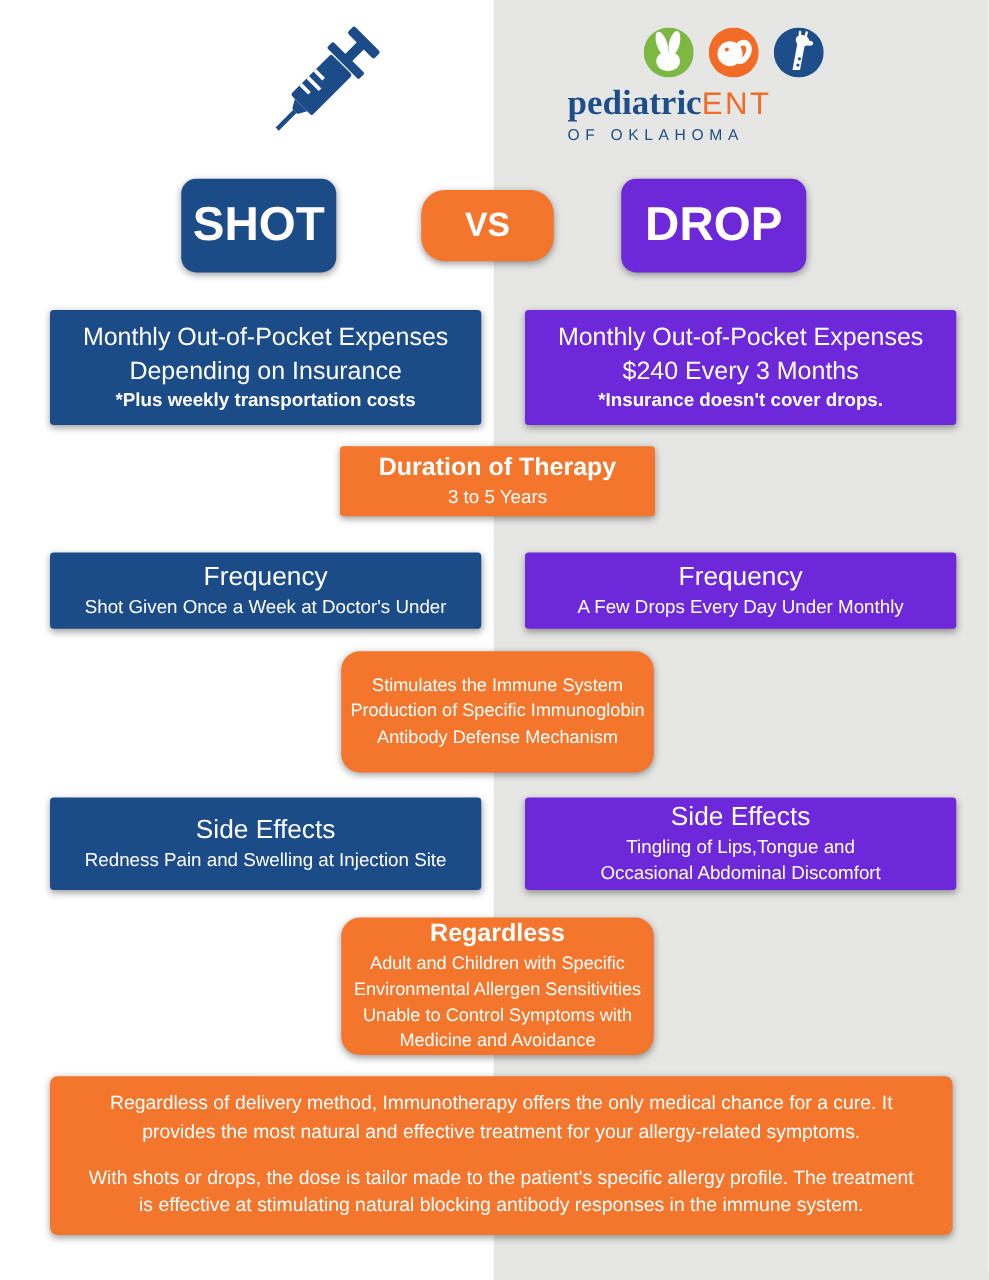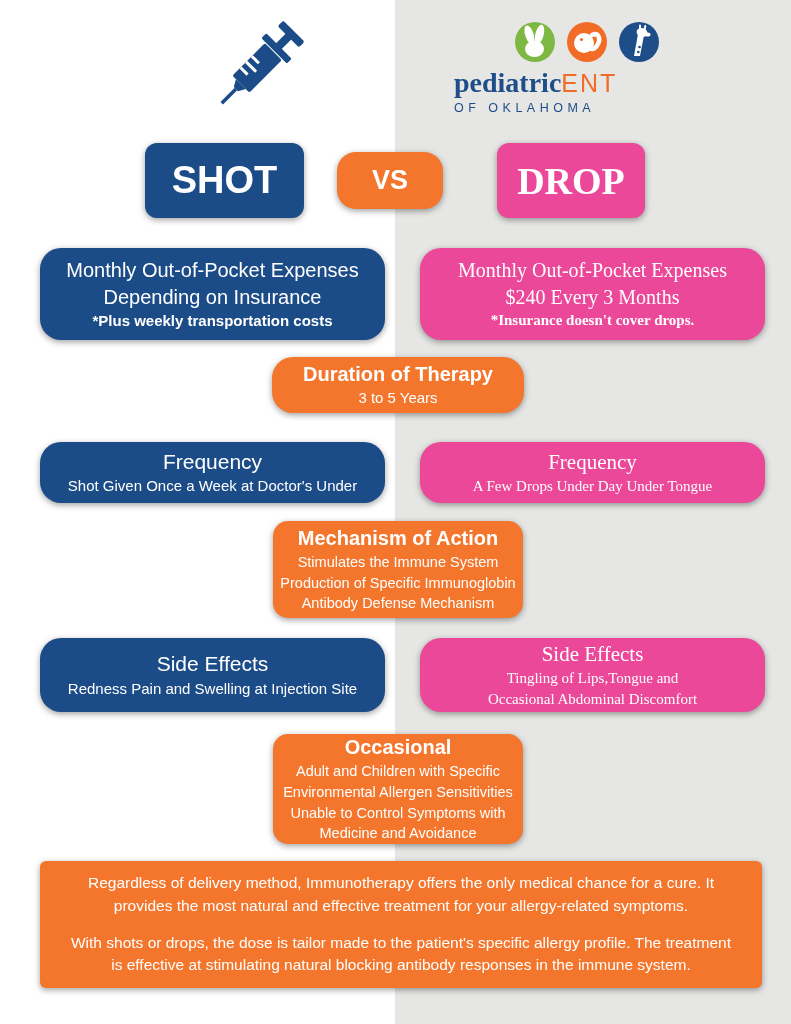--- a/index.html
+++ b/index.html
@@ -5,43 +5,43 @@
   html,body{margin:0;padding:0;background:#fff;}
   .canvas{
     position:relative;width:791px;height:1024px;overflow:hidden;
     background:#ffffff;font-family:"Liberation Sans",sans-serif;
     -webkit-font-smoothing:antialiased;
   }
   .right-bg{position:absolute;left:395px;top:0;width:396px;height:1024px;background:#e6e6e4;}
 
   
   .card{
-    position:absolute;border-radius:21px;color:#ffffff;
+    position:absolute;border-radius:3px;color:#ffffff;
     display:flex;flex-direction:column;justify-content:center;align-items:center;
     text-align:center;box-shadow:0 2px 6px rgba(0,0,0,0.38);
   }
   .blue{background:#1b4c87;}
-  .green{background:#ec4899;font-family:Liberation Serif, serif;}
+  .green{background:#6d28d9;}
   .orange{background:#f4762c;}
 
   .ln{white-space:nowrap;}
   .lg{font-size:20px;line-height:1.32;}
   .note{font-size:15px;font-weight:600;line-height:1.3;margin-top:1px;}
   .ttl{font-size:21px;line-height:1.35;}
   .ttl-b{font-size:20px;font-weight:bold;line-height:1.35;}
   .sub{font-size:15px;line-height:1.38;}
   .body-sm{font-size:14.5px;line-height:1.42;}
 
   
   .badge{
     position:absolute;border-radius:12px;color:#fff;font-weight:bold;
     display:flex;align-items:center;justify-content:center;
     box-shadow:0 2px 6px rgba(0,0,0,0.38);
   }
-  #shot{left:145px;top:143px;width:159px;height:75px;font-size:38px;}
+  #shot{left:145px;top:143px;width:124px;height:75px;font-size:38px;}
   #vs{left:337px;top:152px;width:106px;height:57px;font-size:27px;border-radius:19px;}
   #drop{left:497px;top:143px;width:148px;height:75px;font-size:38px;}
 
   
   #cost-left{left:40px;top:248px;width:345px;height:92px;}
   #cost-right{left:420px;top:248px;width:345px;height:92px;}
   #duration{left:272px;top:357px;width:252px;height:56px;}
   #freq-left{left:40px;top:442px;width:345px;height:61px;}
   #freq-right{left:420px;top:442px;width:345px;height:61px;}
   #mechanism{left:273px;top:521px;width:250px;height:97px;border-radius:15px;}
@@ -144,42 +144,41 @@
     <div class="ln ttl-b">Duration of Therapy</div>
     <div class="ln sub">3 to 5 Years</div>
   </div>
 
   <div class="card blue" id="freq-left">
     <div class="ln ttl">Frequency</div>
     <div class="ln sub">Shot Given Once a Week at Doctor's Under</div>
   </div>
   <div class="card green" id="freq-right">
     <div class="ln ttl">Frequency</div>
-    <div class="ln sub">A Few Drops Under Day Under Tongue</div>
+    <div class="ln sub">A Few Drops Every Day Under Monthly</div>
   </div>
 
   <div class="card orange" id="mechanism">
-    <div class="ln ttl-b">Mechanism of Action</div>
     <div class="ln body-sm">Stimulates the Immune System</div>
     <div class="ln body-sm">Production of Specific Immunoglobin</div>
     <div class="ln body-sm">Antibody Defense Mechanism</div>
   </div>
 
   <div class="card blue" id="side-left">
     <div class="ln ttl">Side Effects</div>
     <div class="ln sub">Redness Pain and Swelling at Injection Site</div>
   </div>
   <div class="card green" id="side-right">
     <div class="ln ttl">Side Effects</div>
     <div class="ln sub">Tingling of Lips,Tongue and</div>
     <div class="ln sub">Occasional Abdominal Discomfort</div>
   </div>
 
   <div class="card orange" id="indications">
-    <div class="ln ttl-b">Occasional</div>
+    <div class="ln ttl-b">Regardless</div>
     <div class="ln body-sm">Adult and Children with Specific</div>
     <div class="ln body-sm">Environmental Allergen Sensitivities</div>
     <div class="ln body-sm">Unable to Control Symptoms with</div>
     <div class="ln body-sm">Medicine and Avoidance</div>
   </div>
 
   <div class="card orange" id="footer">
     <p>Regardless of delivery method, Immunotherapy offers the only medical chance for a cure.  It provides the most natural and effective treatment for your allergy-related symptoms.</p>
     <p>With shots or drops, the dose is tailor made to the patient's specific allergy profile. The treatment is effective at stimulating natural blocking antibody responses in the immune system.</p>
   </div>

